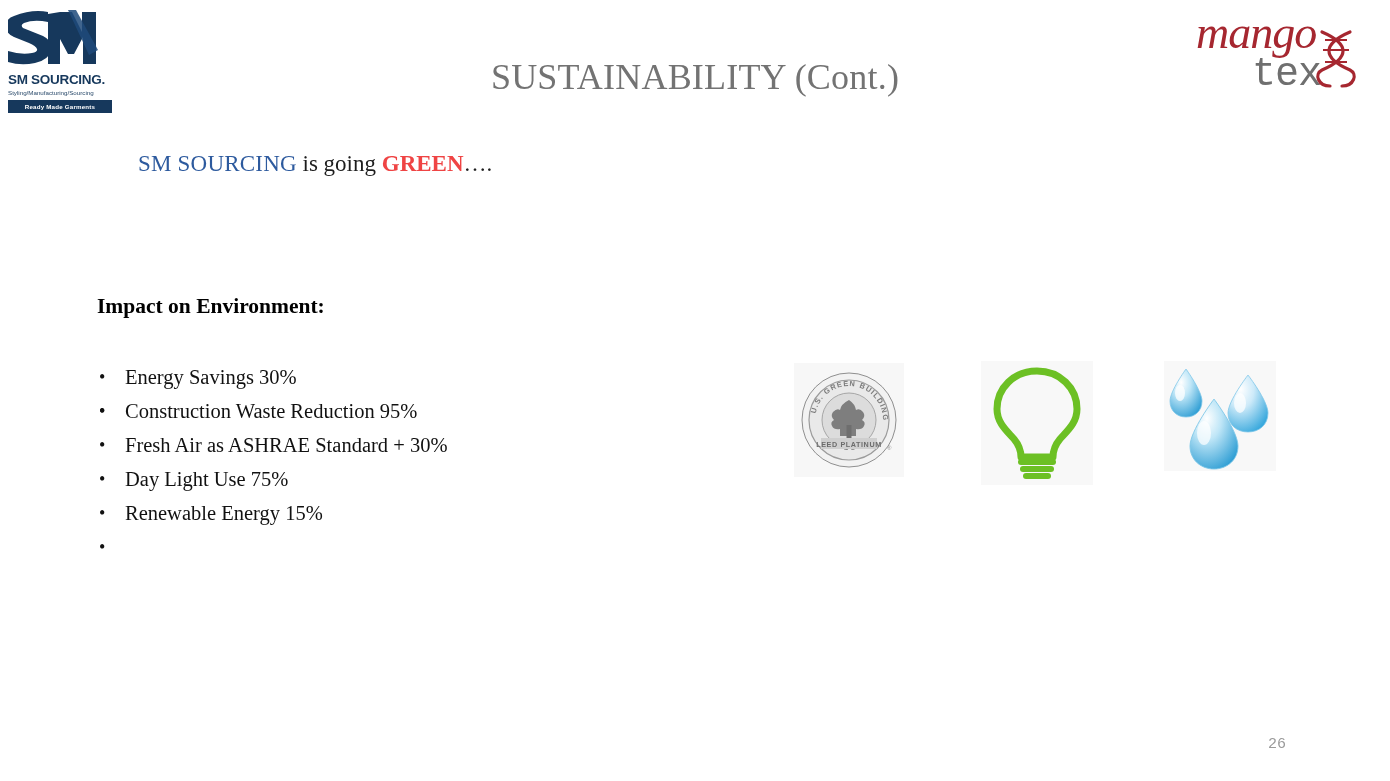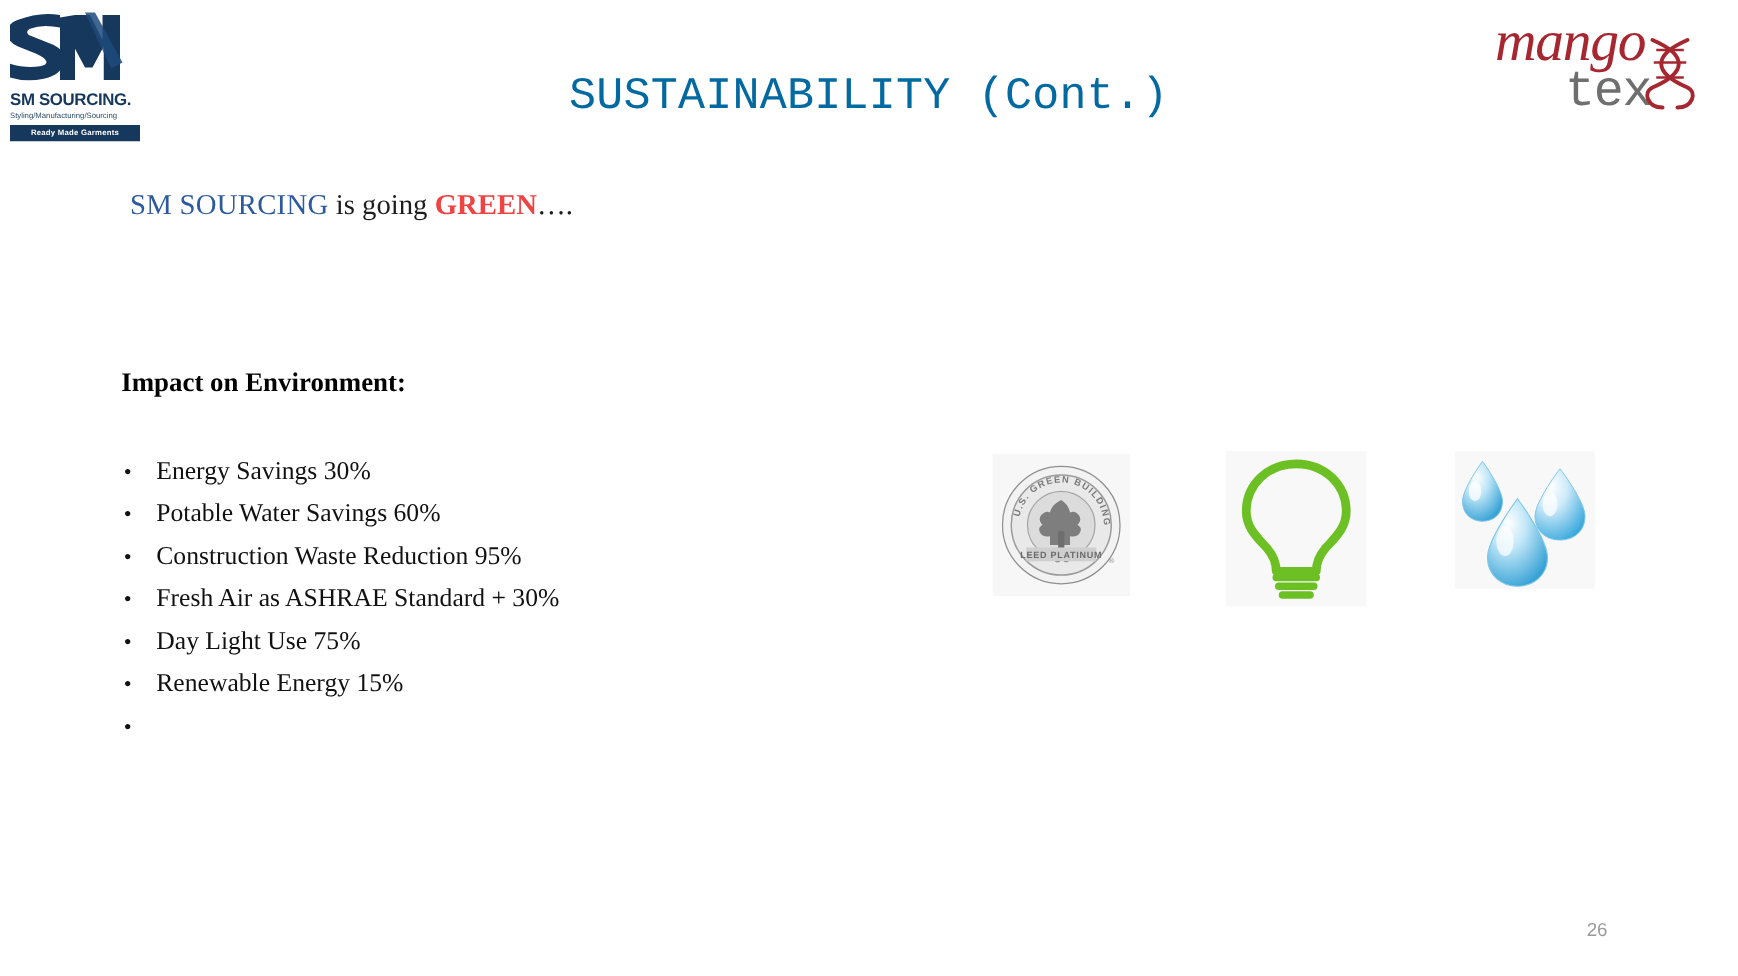--- a/index.html
+++ b/index.html
@@ -105,38 +105,39 @@
     height: 62px;
   }
 
   
   .slide-title {
     position: absolute;
     left: 0;
     top: 56px;
     width: 1390px;
     text-align: center;
-    font-family: Liberation Mono, monospace;
+    font-family: Liberation Serif, serif;
     font-size: 36px;
-    color: #0369a1;
+    color: #737373;
     letter-spacing: 0.2px;
   }
 
   
   .intro-line {
     position: absolute;
     left: 104px;
     top: 151px;
     font-size: 23px;
     color: #1d1d1d;
     white-space: nowrap;
   }
   .intro-line .brand {
     color: #2d5a9e;
     letter-spacing: 0.2px;
+    margin-left: 34px;
   }
   .intro-line .green {
     color: #ef4444;
     font-weight: bold;
   }
 
   
   .impact-heading {
     position: absolute;
     left: 97px;
@@ -210,21 +211,21 @@
     height: 110px;
     background: #f8f8f8;
   }
   .drops svg { position: absolute; left: 0; top: 0; }
 
   
   .page-number {
     position: absolute;
     right: 104px;
     bottom: 28px;
-    font-family: Liberation Sans, sans-serif;
+    font-family: Liberation Mono, monospace;
     font-size: 15px;
     color: #9a9a9a;
   }
 </style>
 </head>
 <body>
 
 <div class="sm-logo">
   <div class="mark">
     <svg width="94" height="62" viewBox="0 0 94 62">
@@ -253,21 +254,21 @@
 <div class="slide-title">SUSTAINABILITY (Cont.)</div>
 
 <div class="intro-line">
   <span class="brand">SM SOURCING</span><span> is going </span><span class="green">GREEN</span><span>….</span>
 </div>
 
 <div class="impact-heading">Impact on Environment:</div>
 
 <ul class="bullet-list">
   <li><span class="dot">•</span><span>Energy Savings 30%</span></li>
-  <li><span class="dot">•</span><span>Potable Water Savings 60%</span></li>
+  <li><span class="dot">•</span></li>
   <li><span class="dot">•</span><span>Construction Waste Reduction 95%</span></li>
   <li><span class="dot">•</span><span>Fresh Air as ASHRAE Standard + 30%</span></li>
   <li><span class="dot">•</span><span>Day Light Use 75%</span></li>
   <li><span class="dot">•</span><span>Renewable Energy 15%</span></li>
   <li><span class="dot">•</span></li>
 </ul>
 
 <div class="img-row usgbc">
   <div class="seal">
     <svg width="100" height="100" viewBox="0 0 100 100">

